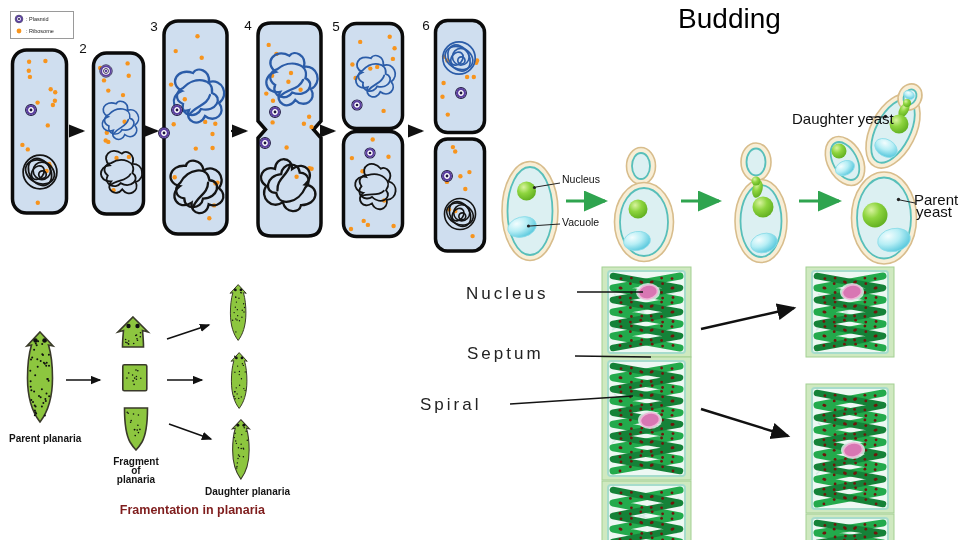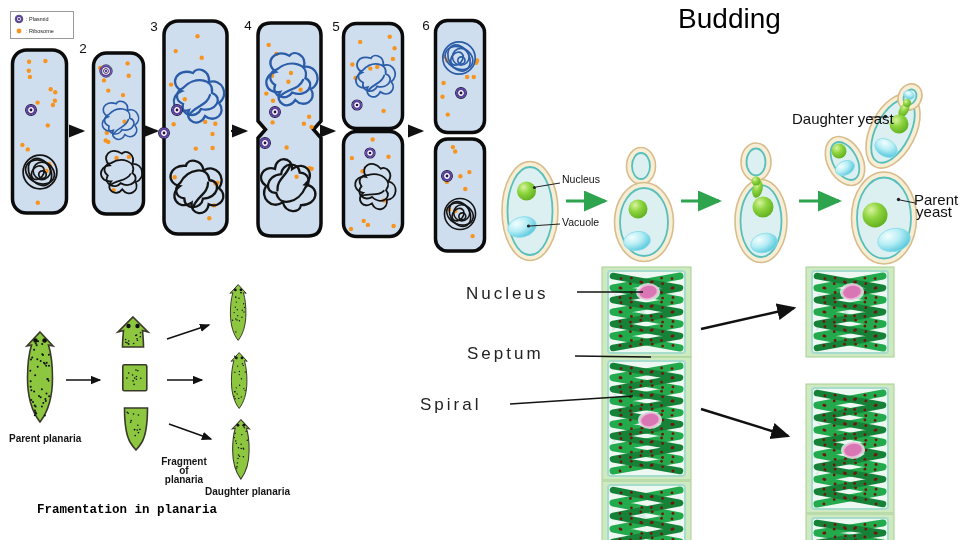--- a/index.html
+++ b/index.html
@@ -12,22 +12,22 @@
   .legend{left:10px;top:11px;width:64px;height:28px;border:1px solid #9a9a9a;background:#fff;
           display:flex;flex-direction:column;justify-content:space-around;padding:1px 3px;box-sizing:border-box;}
   .legend-row{display:flex;align-items:center;gap:2px;font-size:5.5px;color:#222;white-space:nowrap;}
   .budding-title{left:557px;top:5px;width:345px;text-align:center;color:#000;}
   .budding-title .t1{font-size:28px;line-height:27px;}
   .budding-title .t2{font-size:22px;line-height:25px;}
   .ylab{font-size:10.5px;color:#101010;white-space:nowrap;}
   .ylab2{font-size:15px;color:#101010;white-space:nowrap;}
   .parent-yeast{width:40px;text-align:center;line-height:11.5px;}
   .plab{font-weight:bold;font-size:10px;color:#141414;white-space:nowrap;}
-  .plab-c{text-align:center;line-height:9px;white-space:normal;margin-left:48px;}
-  .pcaption{font-weight:bold;font-size:12.5px;color:#000000;width:228px;text-align:left;font-family:Liberation Mono, monospace;}
+  .plab-c{text-align:center;line-height:9px;white-space:normal;}
+  .pcaption{font-weight:bold;font-size:12.5px;color:#7f1d1d;width:228px;text-align:right;}
   .slab{font-size:17px;letter-spacing:3px;color:#232323;white-space:nowrap;}
   .slab-2l{line-height:20px;}
 </style>
 </head>
 <body>
 
 <div class="canvas">
 
   <svg id="fission" class="abs" style="left:0;top:0" width="500" height="262" viewBox="0 0 500 262">
     <defs>

